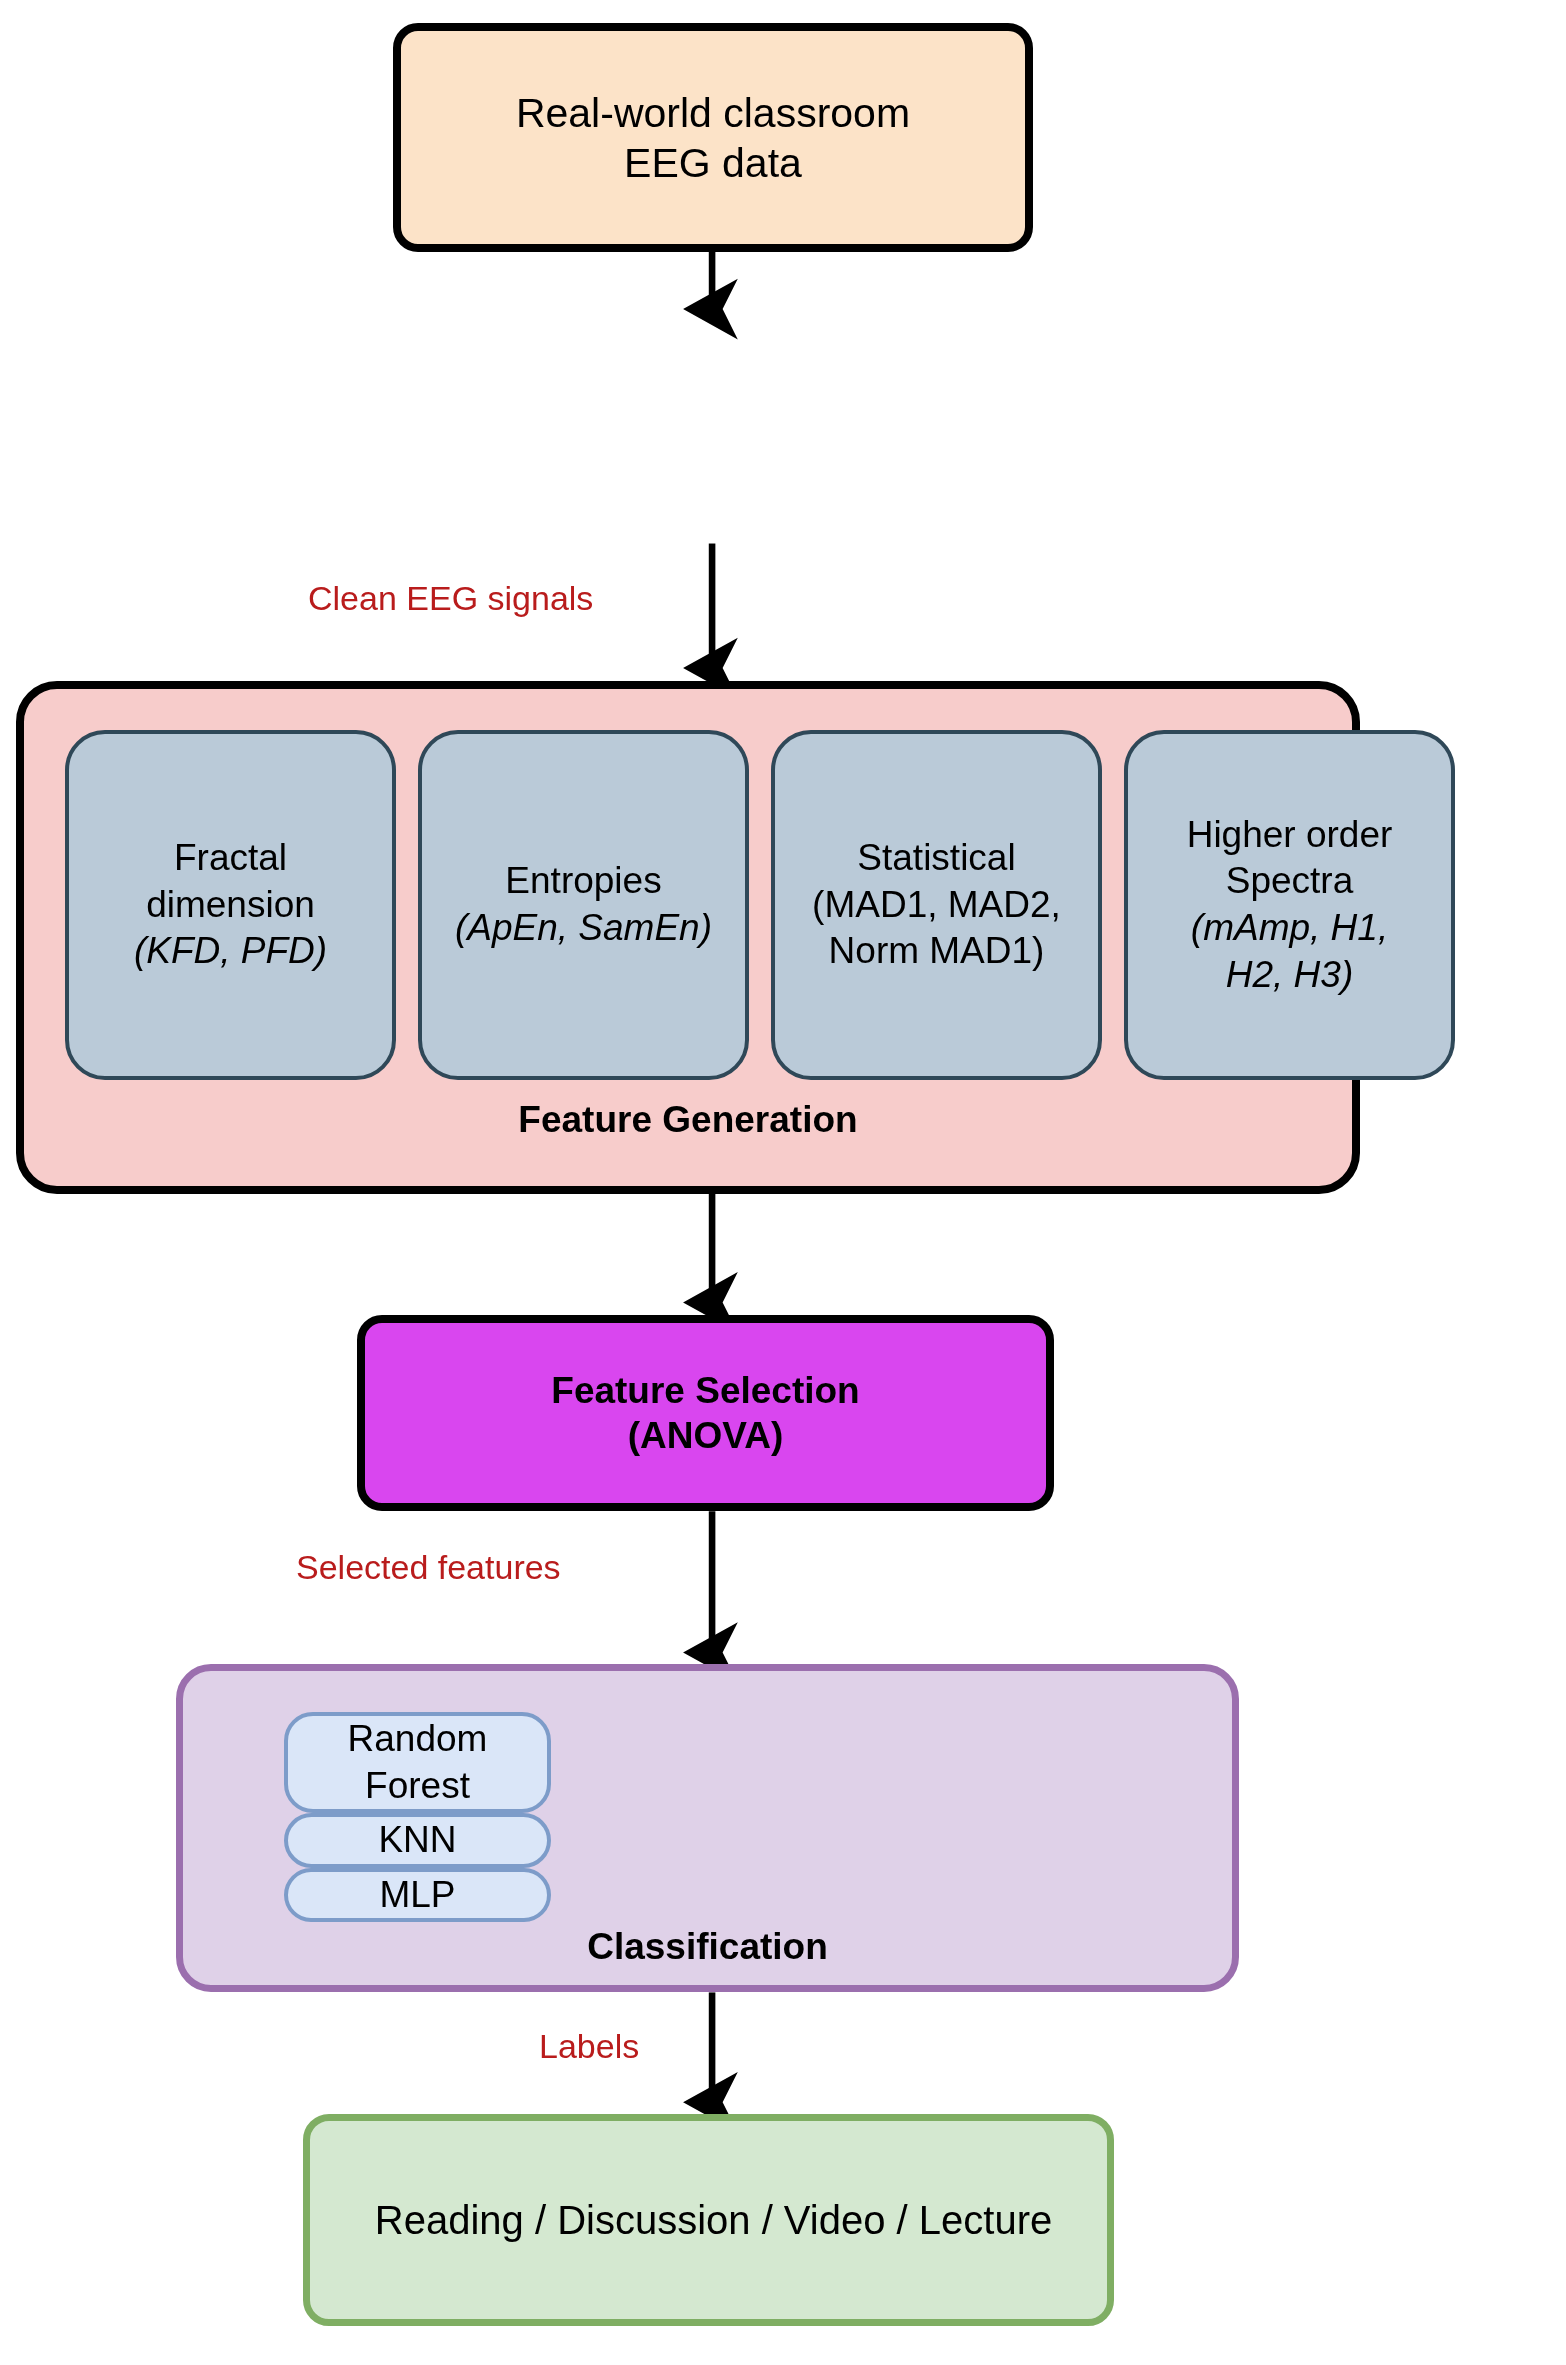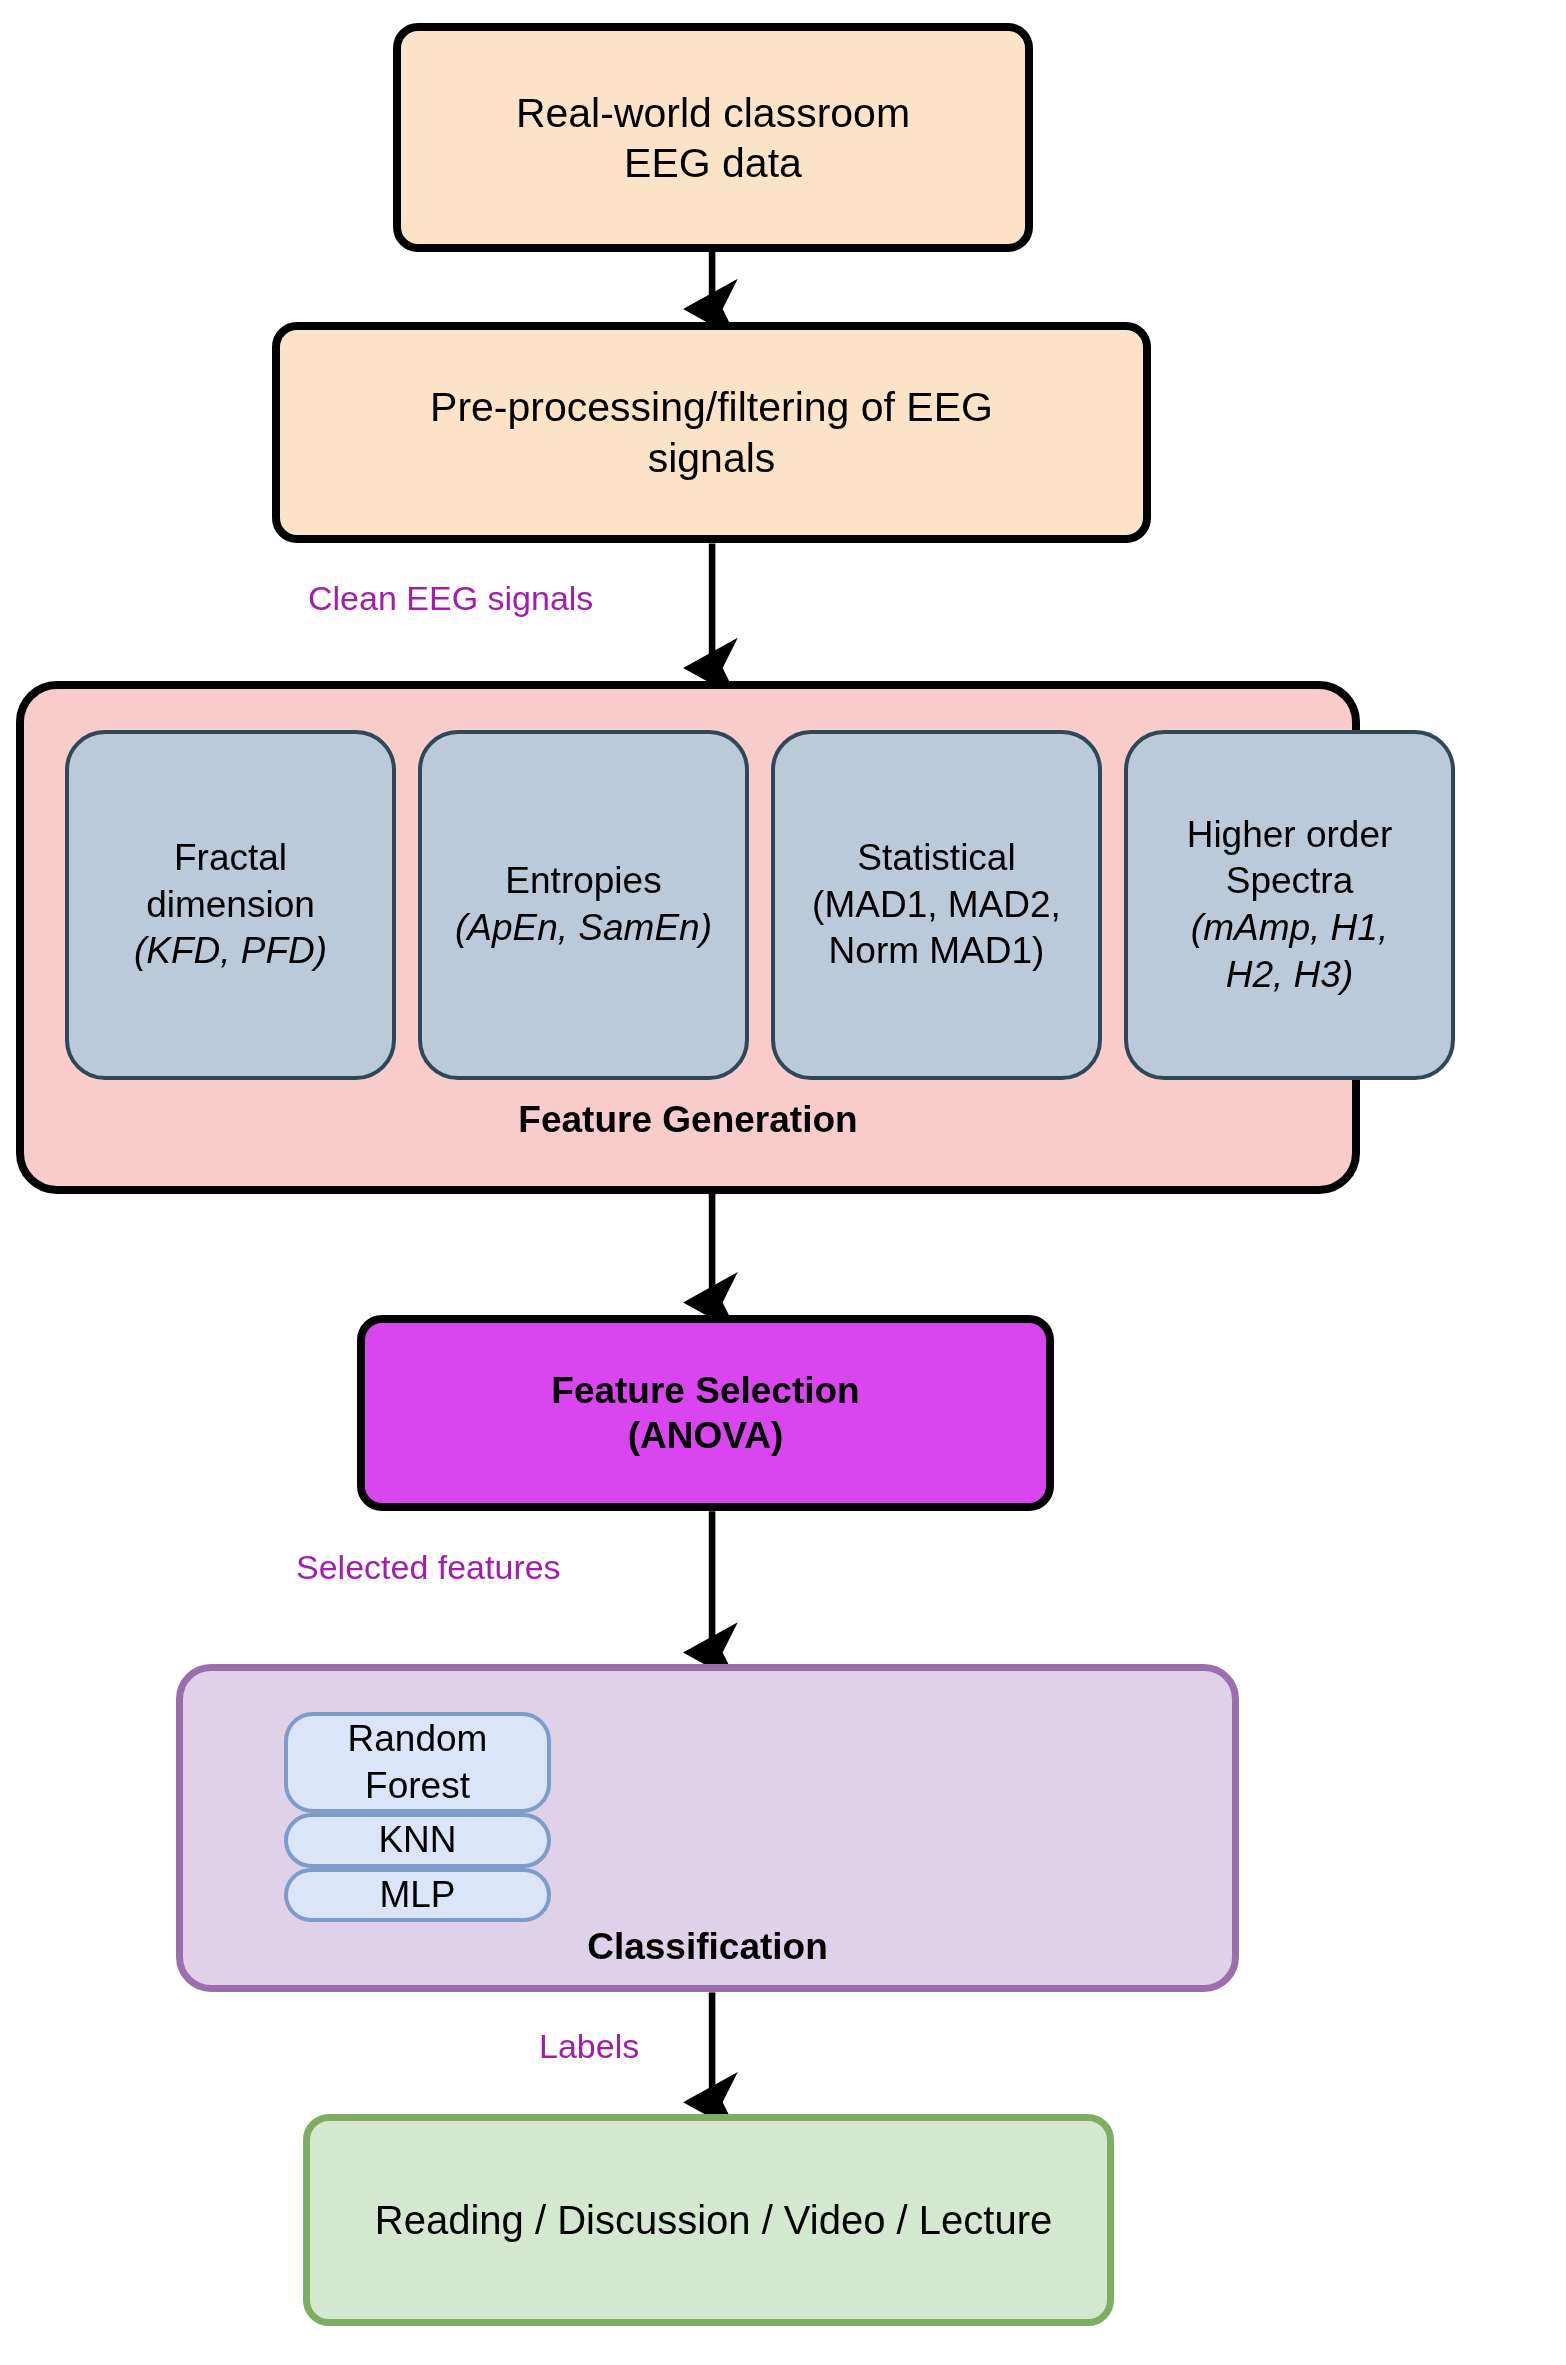--- a/index.html
+++ b/index.html
@@ -145,21 +145,21 @@
     border: 7.3px solid #7FAE63;
     border-radius: 26px;
     font-size: 40px;
     padding-left: 10px;
   }
 
   
   .edge-label {
     position: absolute;
     font-size: 34px;
-    color: #a21caf;
+    color: #b91c1c;
     white-space: nowrap;
     text-align: right;
   }
   #label-clean    { left: 308px; top: 579px; }
   #label-selected { left: 296px; top: 1548px; }
   #label-labels   { left: 539px; top: 2027px; }
 
   
   #arrows {
     position: absolute;
@@ -192,26 +192,20 @@
     <line x1="972" y1="2720" x2="972" y2="2870" stroke="#000000" stroke-width="9" marker-end="url(#ah)"></line>
   </svg>
 
   <div class="node peach-box" id="node-data">
     <div>
       <div>Real-world classroom</div>
       <div>EEG data</div>
     </div>
   </div>
 
-  <div class="node peach-box" id="node-preproc">
-    <div>
-      <div>Pre-processing/filtering of EEG</div>
-      <div>signals</div>
-    </div>
-  </div>
 
   <div class="edge-label" id="label-clean">Clean EEG signals</div>
 
   <div id="group-feature-generation">
     <div class="fg-row">
 
       <div class="fg-cell">
         <div>Fractal</div>
         <div>dimension</div>
         <div class="sub">(KFD, PFD)</div>

